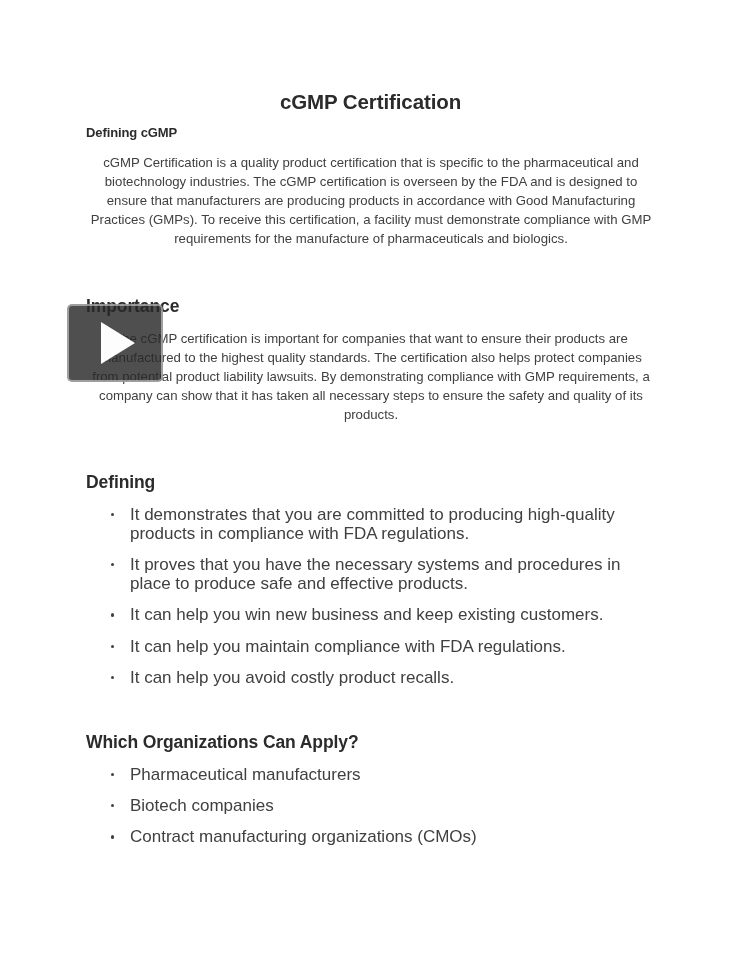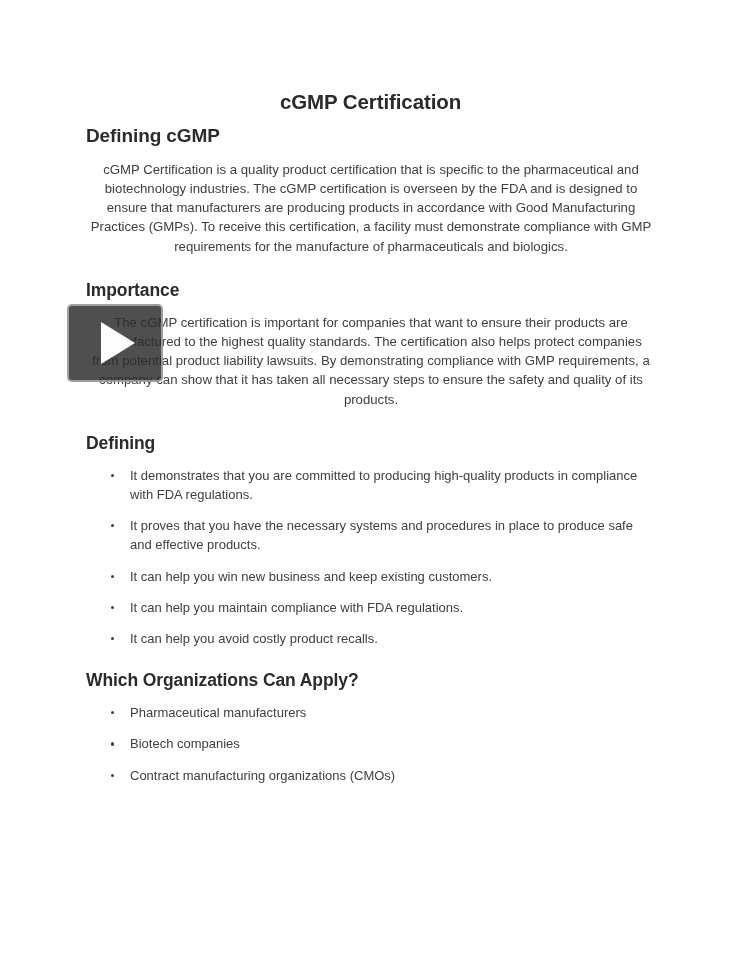--- a/index.html
+++ b/index.html
@@ -40,51 +40,52 @@
   }
 
   .content {
     position: absolute;
     top: 125px;
     left: 86px;
     width: 570px;
   }
 
   h2.section-heading {
-    font-size: 19px;
+    font-size: 13px;
     font-weight: bold;
     color: #2b2b2b;
     margin: 0 0 12px 0;
     letter-spacing: -0.1px;
     line-height: 1.2;
   }
 
   h2.section-heading.large {
     font-size: 17.5px;
+    margin-top: 23px;
   }
 
   p.body-text {
     font-size: 13.2px;
     line-height: 19.2px;
     color: #404040;
     margin: 0 0 14px 0;
     text-align: center;
   }
 
   .spacer-sm { height: 10px; }
   .spacer-md { height: 16px; }
 
   ul.bullets {
     list-style: none;
     margin: 0 0 6px 0;
     padding: 0;
   }
   ul.bullets li {
     position: relative;
-    font-size: 13px;
+    font-size: 17px;
     line-height: 19.2px;
     color: #404040;
     padding-left: 44px;
     margin-bottom: 12px;
   }
   ul.bullets li::before {
     content: "";
     position: absolute;
     left: 25px;
     top: 8px;

